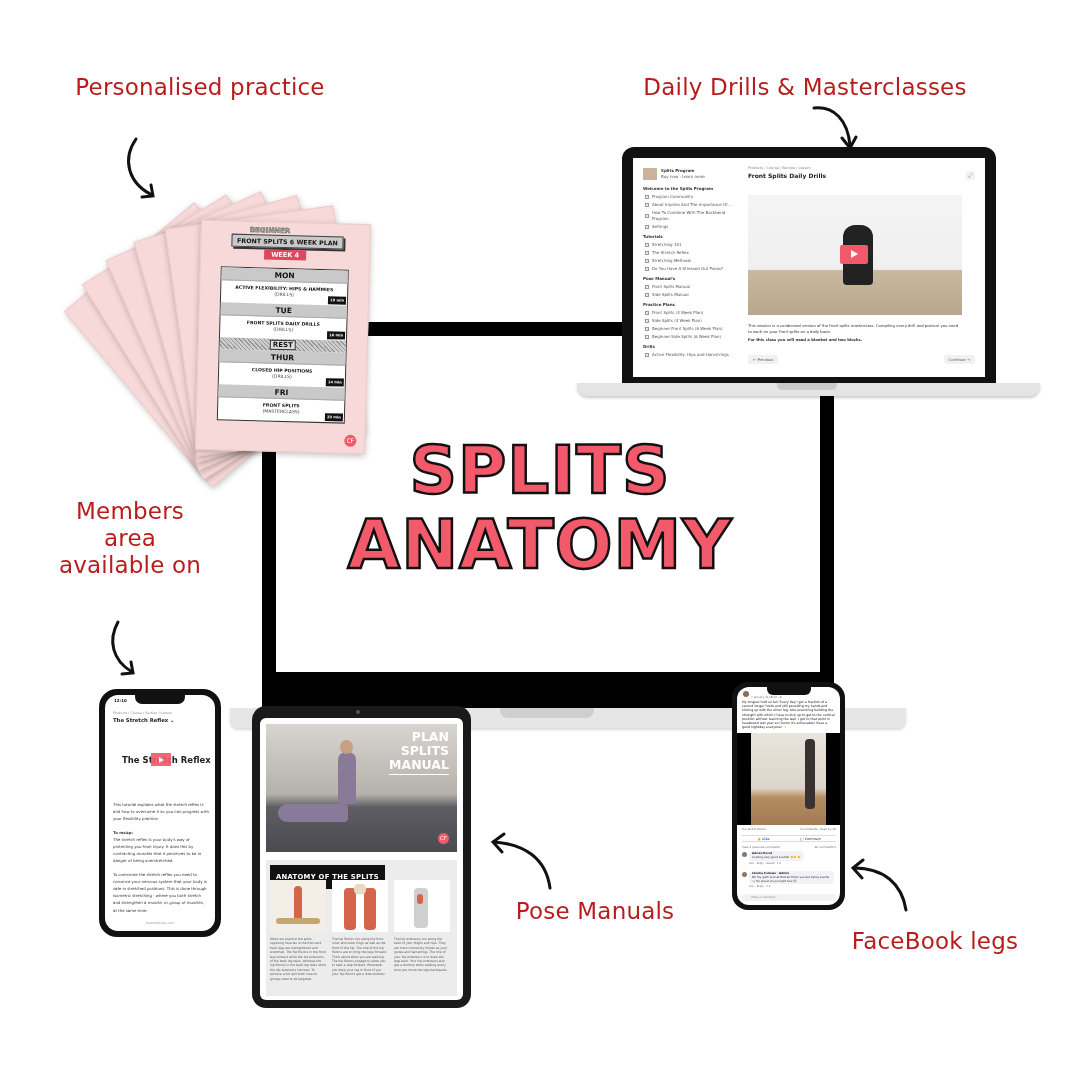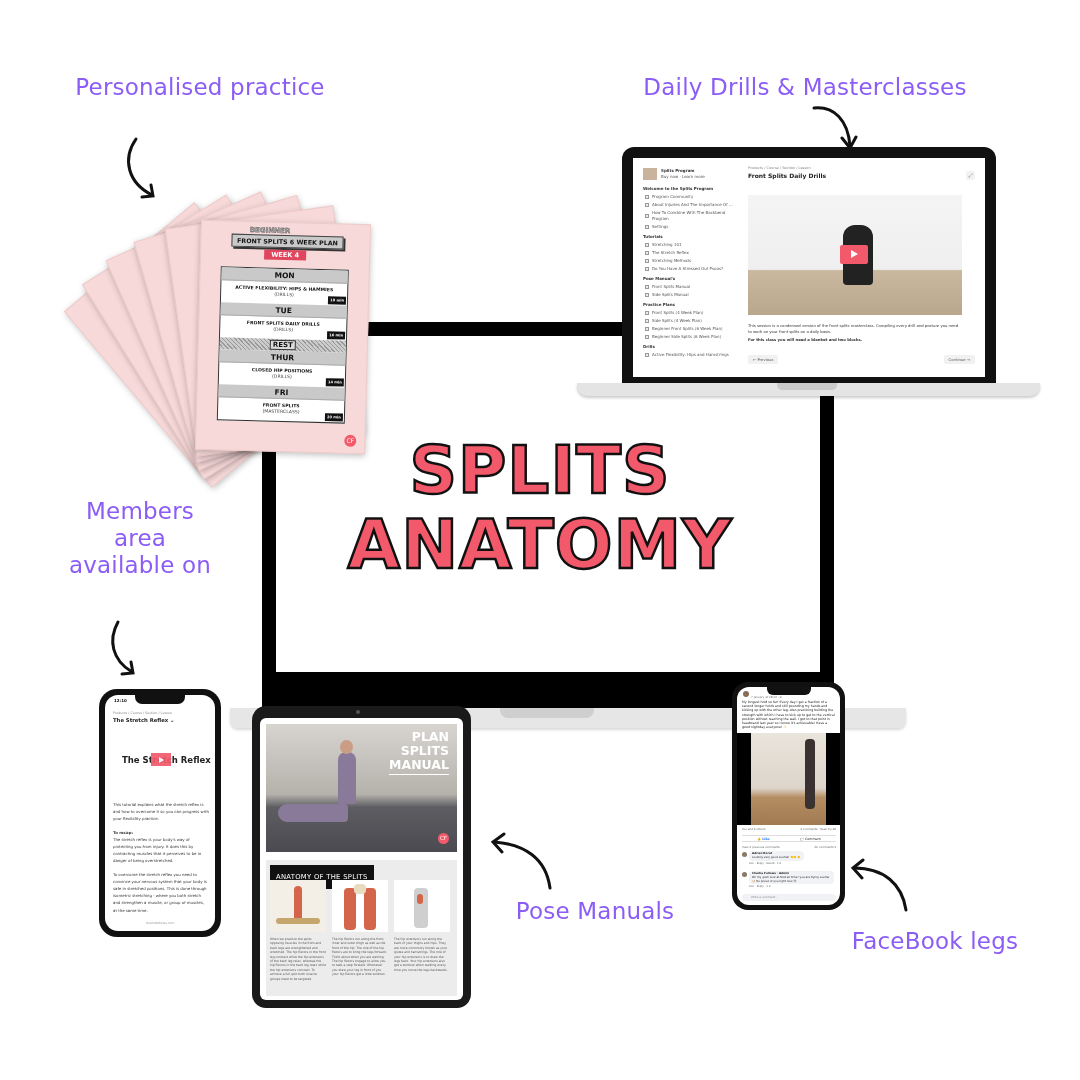--- a/index.html
+++ b/index.html
@@ -1,17 +1,17 @@
 <!DOCTYPE html>
 <html><head>
 <meta charset="utf-8">
 <style>
 *{box-sizing:border-box;margin:0;padding:0}
 body{width:1080px;height:1080px;background:#fff;position:relative;overflow:hidden;font-family:"DejaVu Sans",sans-serif;color:#111}
-.label{position:absolute;text-align:center;font-family:"DejaVu Sans",sans-serif;font-size:23px;line-height:27px;color:#8b5cf6;letter-spacing:0.2px}
+.label{position:absolute;text-align:center;font-family:"DejaVu Sans",sans-serif;font-size:23px;line-height:27px;color:#b91c1c;letter-spacing:0.2px}
 .arrow{position:absolute}
 
 .monitor{position:absolute;left:262px;top:322px;width:572px;height:388px;background:#000;border-radius:10px 10px 0 0}
 .monitor .screen{position:absolute;left:14px;top:14px;right:14px;bottom:38px;background:#fff}
 .monitor-base{position:absolute;left:230px;top:708px;width:676px;height:20px;background:#e6e6e6;border-radius:0 0 8px 8px;box-shadow:0 2px 3px rgba(0,0,0,.15)}
 .monitor-notch{position:absolute;left:500px;top:708px;width:94px;height:10px;background:#cfcfcf;border-radius:0 0 8px 8px}
 .title{position:absolute;left:0;width:1080px;text-align:center;font-family:"DejaVu Sans",sans-serif;font-weight:900;color:#f25a6b;-webkit-text-stroke:2.5px #111;letter-spacing:1px}
 .title.l1{top:432px;font-size:66px}
 .title.l2{top:505px;font-size:68px}
 
@@ -67,21 +67,21 @@
 .tablet .scr{position:absolute;left:8px;top:12px;right:8px;bottom:8px;background:#fff;border-radius:6px;overflow:hidden}
 .tb-cam{position:absolute;left:104px;top:4px;width:4px;height:4px;border-radius:50%;background:#555}
 .tb-hero{position:absolute;left:6px;top:6px;right:6px;height:128px;background:linear-gradient(#d8d5d1 0%,#b5b1ab 55%,#5d5d62 65%,#4a4a50 100%)}
 .tb-hero-title{position:absolute;right:8px;top:6px;font-size:12.5px;font-weight:900;color:#fff;text-align:right;line-height:14px}
 .tb-hero-rule{position:absolute;right:8px;top:50px;width:60px;height:1px;background:#fff}
 .tb-body{position:absolute;left:12px;top:80px;width:70px;height:18px;background:#8a7a9a;border-radius:9px 4px 4px 9px}
 .tb-torso{position:absolute;left:72px;top:28px;width:18px;height:52px;background:#8a7a9a;border-radius:8px 8px 2px 2px}
 .tb-head{position:absolute;left:74px;top:16px;width:13px;height:14px;background:#c99e85;border-radius:50%}
 .tb-logo{position:absolute;right:8px;bottom:8px;width:11px;height:11px;border-radius:50%;background:#f25a6b;color:#fff;font-size:5.5px;text-align:center;line-height:11px}
 .tb-ana{position:absolute;left:6px;top:142px;right:6px;bottom:4px;background:#ececec}
-.tb-ana-h{position:absolute;left:4px;top:5px;background:#111;color:#fff;font-size:6.8px;font-weight:normal;padding:8px 6px;letter-spacing:.3px}
+.tb-ana-h{position:absolute;left:4px;top:5px;background:#111;color:#fff;font-size:6.8px;font-weight:bold;padding:8px 6px;letter-spacing:.3px}
 .tb-col{position:absolute;top:20px;width:56px}
 .tb-img{height:52px;background:#fff;position:relative}
 .tb-img .m{position:absolute;background:#d4644a;border-radius:4px}
 .tb-txt{font-size:3px;line-height:4.4px;color:#555;margin-top:5px}
 
 .phone-r{position:absolute;left:732px;top:682px;width:113px;height:228px;background:#111;border-radius:16px}
 .phone-r .scr{position:absolute;left:5px;top:5px;right:5px;bottom:5px;background:#fff;border-radius:12px;overflow:hidden}
 .pr-notch{position:absolute;left:30px;top:0;width:44px;height:8px;background:#111;border-radius:0 0 6px 6px}
 .pr-av{position:absolute;left:6px;top:4px;width:6px;height:6px;border-radius:50%;background:#8a6d55}
 .pr-date{position:absolute;left:14px;top:8px;font-size:2.8px;color:#777}
@@ -110,21 +110,21 @@
     <path d="M18 4 C4 24,10 48,34 60" stroke="#111" stroke-width="3" fill="none" stroke-linecap="round"></path>
     <path d="M24 62 L35 61 L33 50" stroke="#111" stroke-width="3" fill="none" stroke-linecap="round"></path>
   </svg>
 
 <div class="label" style="left:620px;top:74px;width:370px;">Daily Drills &amp; Masterclasses</div>
 <svg class="arrow" style="left:808px;top:102px" width="50" height="50" viewBox="0 0 50 50">
     <path d="M6 6 C26 4,40 18,42 44" stroke="#111" stroke-width="3" fill="none" stroke-linecap="round"></path>
     <path d="M34 36 L42 46 L48 35" stroke="#111" stroke-width="3" fill="none" stroke-linecap="round"></path>
   </svg>
 
-<div class="label" style="left:40px;top:498px;width:200px;">
+<div class="label" style="left:30px;top:498px;width:200px;">
   <div>Members</div>
   <div>area</div>
   <div>available on</div>
 </div>
 <svg class="arrow" style="left:104px;top:618px" width="40" height="64" viewBox="0 0 40 64">
     <path d="M14 4 C4 22,8 42,28 54" stroke="#111" stroke-width="3" fill="none" stroke-linecap="round"></path>
     <path d="M18 56 L29 55 L27 44" stroke="#111" stroke-width="3" fill="none" stroke-linecap="round"></path>
   </svg>
 
 <div class="label" style="left:495px;top:898px;width:200px;">Pose Manuals</div>

